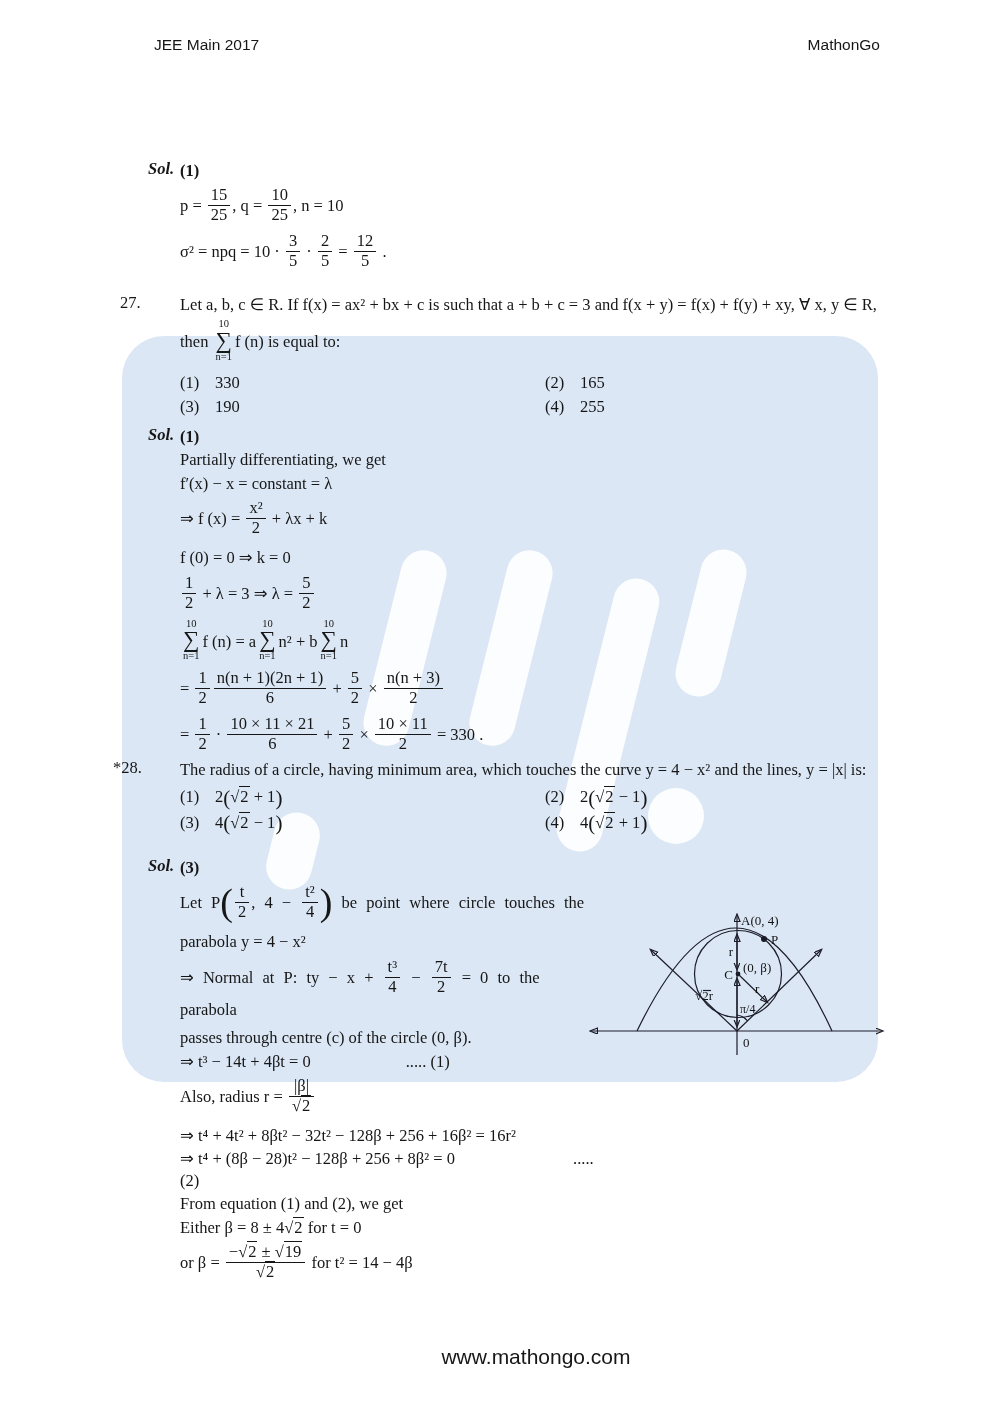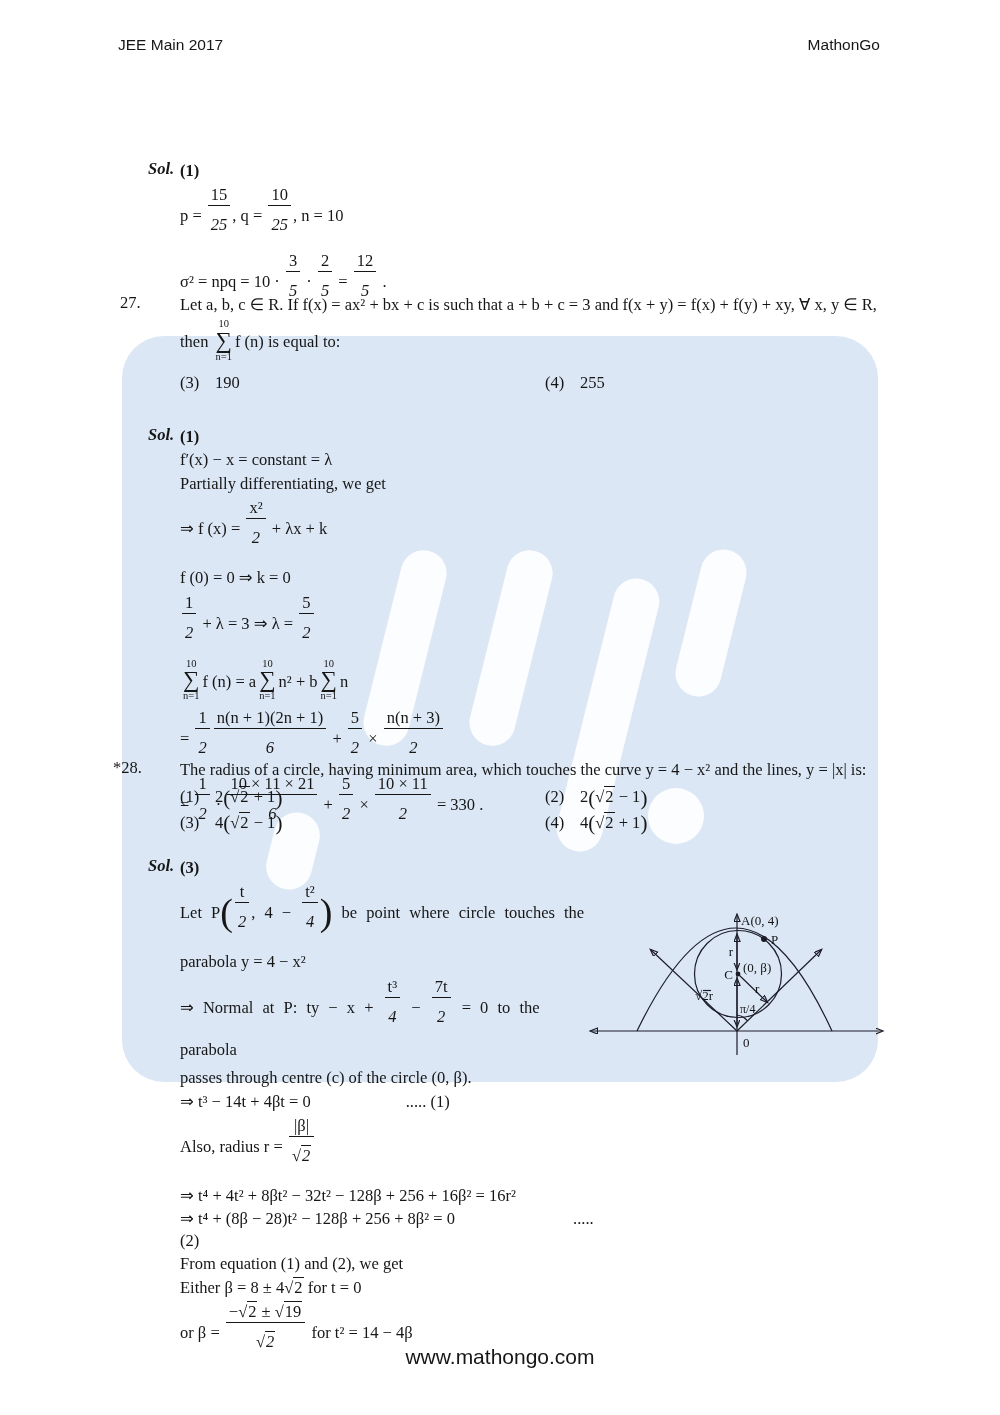--- a/index.html
+++ b/index.html
@@ -1,36 +1,36 @@
 <!DOCTYPE html>
 <html style="--panel: #dbe7f5; --wm: #ffffff; --text: #161616;"><head>
 <meta charset="utf-8">
 <style>
   :root { --panel:#dbe7f5; --text:#161616; --wm:#ffffff; }
   html,body{margin:0;padding:0;}
   .page{position:relative;width:1000px;height:1415px;background:#ffffff;overflow:hidden;
         font-family:"Liberation Serif",serif;color:var(--text);font-size:16.5px;}
-  .sans{font-family:"Liberation Sans",sans-serif;}
+  .sans{font-family:"Liberation Sans",sans-serif;margin-left:36px;}
   .abs{position:absolute;}
   
   .panel{position:absolute;left:122px;top:336px;width:756px;height:746px;border-radius:42px;background:var(--panel);}
   .wm-bar{position:absolute;background:var(--wm);opacity:.92;border-radius:24px;transform:rotate(14deg);}
   .wm-dot{position:absolute;background:var(--wm);opacity:.92;border-radius:50%;}
   
   .blk{position:absolute;line-height:1.3;}
   .qnum{position:absolute;left:0;top:0;}
   .lbl{position:absolute;left:0;top:0;font-weight:bold;font-style:italic;margin-left:28px;}
   .body{margin-left:60px;}
   .ans{font-weight:bold;}
   .ln{margin:2px 0;}
   .lnf{margin:7px 0;}
   
   .fr{display:inline-block;vertical-align:middle;text-align:center;margin:0 2px;position:relative;top:-2px;}
   .fr .n{display:block;line-height:1.15;padding:0 3px;}
-  .fr .d{display:block;line-height:1.15;border-top:1.3px solid var(--text);padding:10px 3px;font-style:italic;}
+  .fr .d{display:block;line-height:1.15;border-top:1.3px solid var(--text);padding:0 3px;}
   
   .sum{display:inline-flex;flex-direction:column;align-items:center;vertical-align:middle;margin:0 3px;position:relative;top:-3px;}
   .sum .st,.sum .sb{font-size:10.5px;line-height:1;}
   .sum .sg{font-size:23px;line-height:.95;}
   
   .sq{white-space:nowrap;}
   .sq .a{border-top:1.3px solid var(--text);padding:0 1px;}
   
   .bp{font-size:38px;line-height:0;vertical-align:middle;position:relative;top:-3px;}
   .mp{font-size:21px;line-height:0;vertical-align:middle;position:relative;top:-1px;}
@@ -75,31 +75,34 @@
   <div class="blk" style="left:120px;top:292px;width:770px;">
     <div class="qnum">27.</div>
     <div class="body">
       <div class="ln">Let a, b, c ∈ R. If f(x) = ax² + bx + c is such that a + b + c = 3 and f(x + y) = f(x) + f(y) + xy, ∀ x, y ∈ R,</div>
       <div class="lnf"><span>then </span><span class="sum">
             <span class="st">10</span>
             <span class="sg">∑</span>
             <span class="sb">n=1</span>
           </span><span>f (n)</span><span> is equal to:</span></div>
       <div class="optrow">
+        <span class="opt"><span class="on">(1)</span><span>330</span></span><span class="opt"><span class="on">(2)</span><span>165</span></span>
+      </div>
+      <div class="optrow">
         <span class="opt"><span class="on">(3)</span><span>190</span></span><span class="opt"><span class="on">(4)</span><span>255</span></span>
       </div>
     </div>
   </div>
 
   <div class="blk" style="left:120px;top:424px;width:760px;">
     <div class="lbl">Sol.</div>
     <div class="body">
       <div class="ln ans">(1)</div>
+      <div class="ln">Partially differentiating, we get</div>
       <div class="ln">f′(x) − x = constant = λ</div>
-      <div class="ln">Partially differentiating, we get</div>
       <div class="lnf"><span>⇒ f (x) = </span><span class="fr"><span class="n">x²</span><span class="d">2</span></span><span> + λx + k</span></div>
       <div class="ln">f (0) = 0 ⇒ k = 0</div>
       <div class="lnf"><span class="fr"><span class="n">1</span><span class="d">2</span></span><span> + λ = 3  ⇒ λ = </span><span class="fr"><span class="n">5</span><span class="d">2</span></span></div>
       <div class="lnf"><span class="sum">
             <span class="st">10</span>
             <span class="sg">∑</span>
             <span class="sb">n=1</span>
           </span><span>f (n) = a</span><span class="sum">
             <span class="st">10</span>
             <span class="sg">∑</span>

